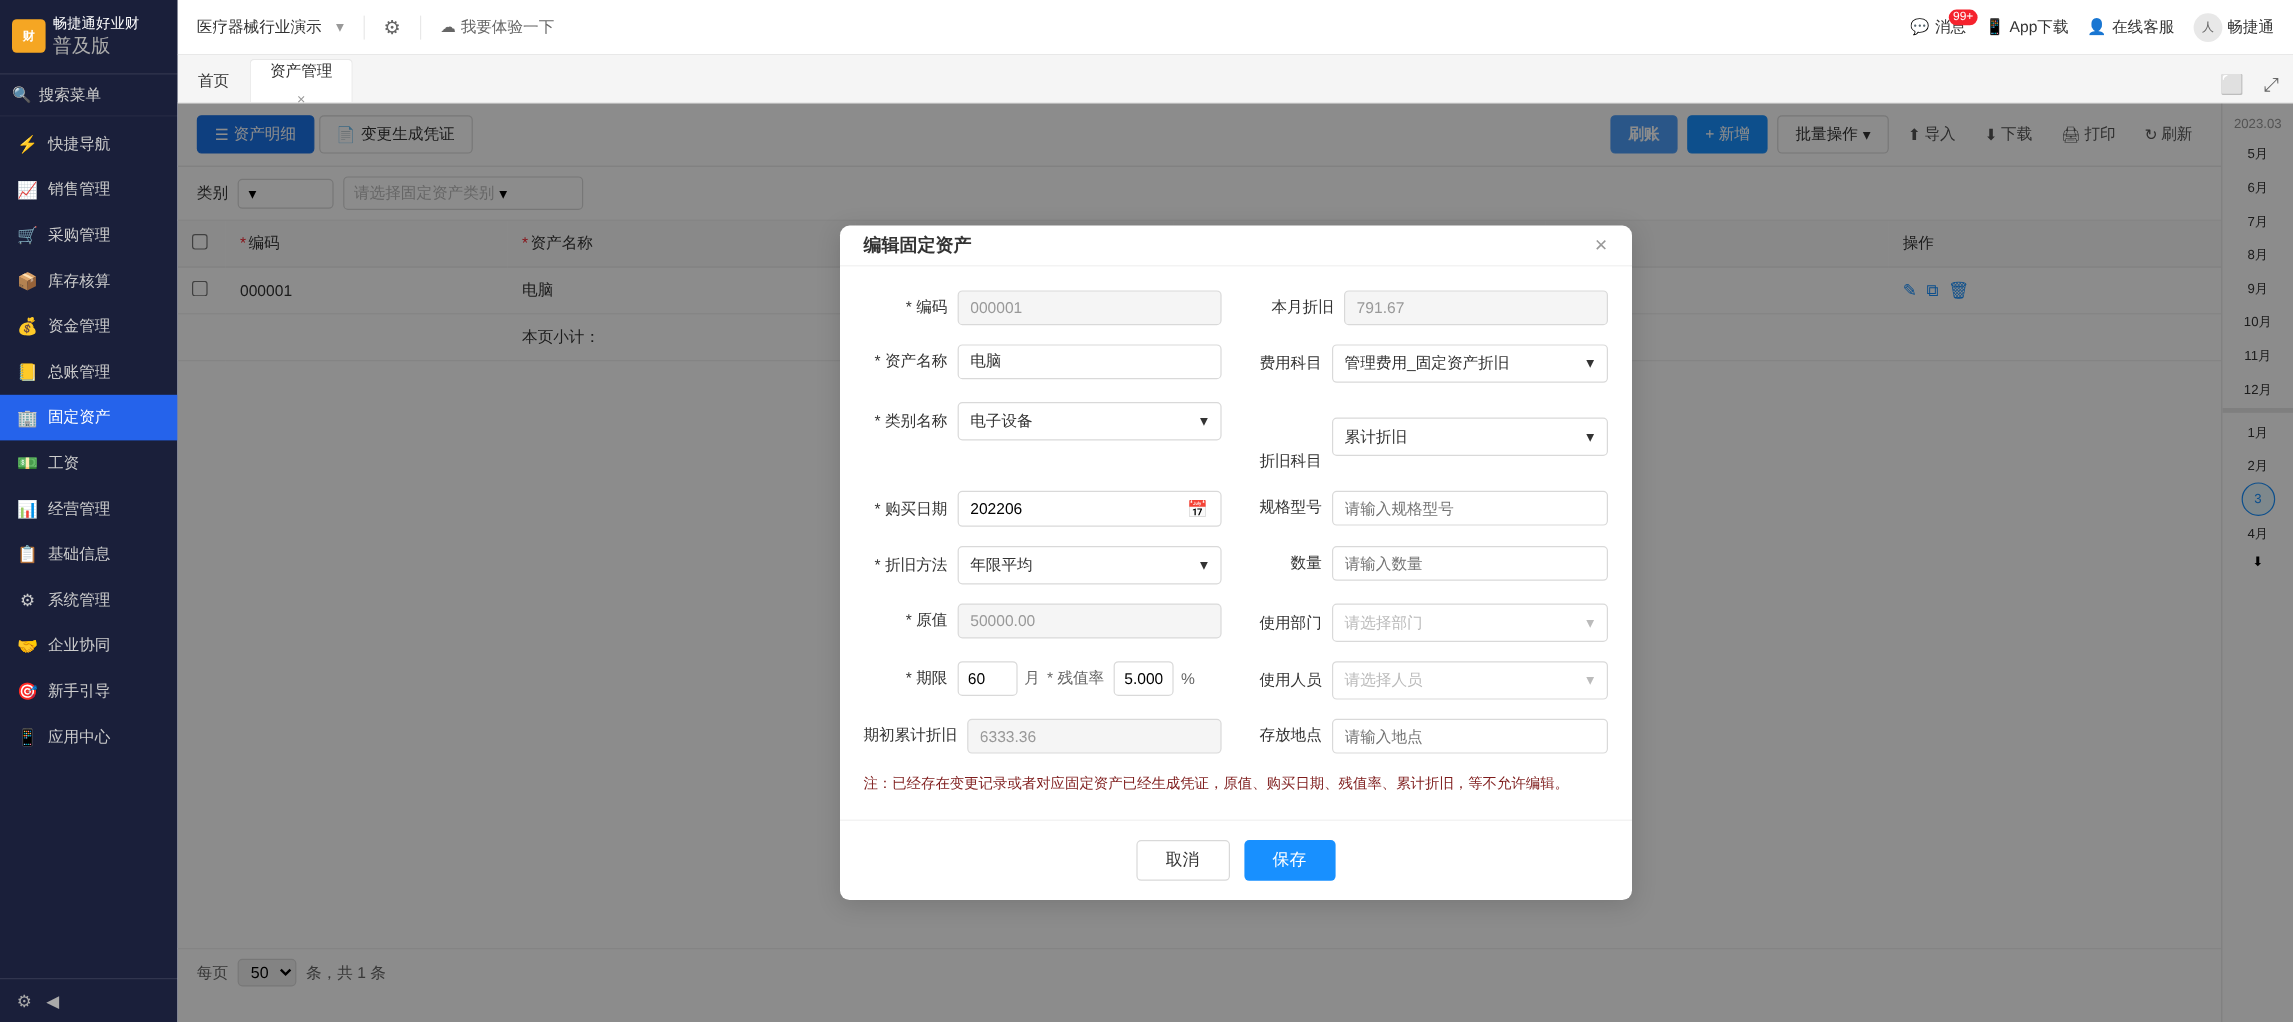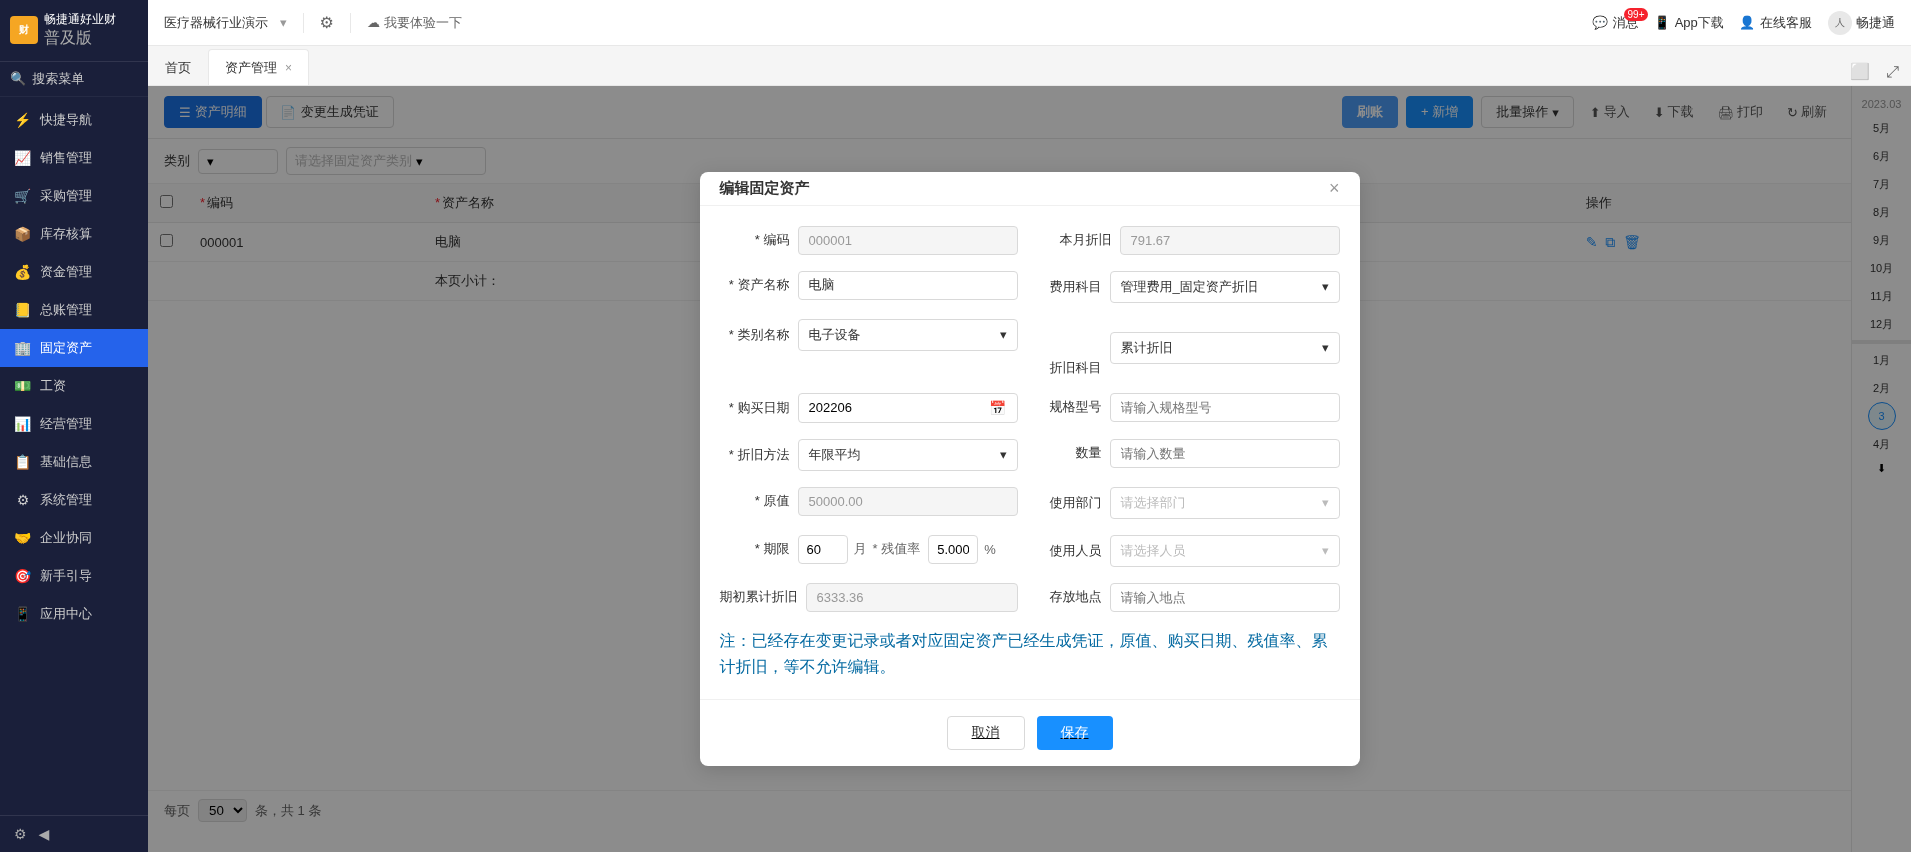--- a/index.html
+++ b/index.html
@@ -32,21 +32,21 @@
     .topbar-msg { display: flex; align-items: center; gap: 4px; color: #333; font-size: 13px; cursor: pointer; position: relative; }
     .badge { background: #f5222d; color: white; font-size: 10px; padding: 1px 4px; border-radius: 8px; position: absolute; top: -6px; right: -10px; }
     .topbar-app { display: flex; align-items: center; gap: 4px; color: #333; font-size: 13px; cursor: pointer; }
     .topbar-service { display: flex; align-items: center; gap: 4px; color: #333; font-size: 13px; cursor: pointer; }
     .topbar-user { display: flex; align-items: center; gap: 4px; color: #333; font-size: 13px; cursor: pointer; }
     .avatar { width: 24px; height: 24px; background: #e8e8e8; border-radius: 50%; display: flex; align-items: center; justify-content: center; font-size: 10px; color: #666; }
 
     
     .tabbar { height: 40px; background: #f5f5f5; display: flex; align-items: flex-end; padding-left: 0; border-bottom: 1px solid #e8e8e8; flex-shrink: 0; }
     .tab { height: 36px; padding: 0 16px; display: flex; align-items: center; gap: 8px; font-size: 13px; cursor: pointer; border: 1px solid transparent; border-bottom: none; border-radius: 4px 4px 0 0; color: #666; background: transparent; }
-    .tab.active { background: white; border-color: #e8e8e8; color: #333; }
+    .tab.active { background: white; border-color: #e8e8e8; color: #333; flex-direction: column; }
     .tab-home { color: #333; }
     .tab-close { font-size: 12px; color: #999; cursor: pointer; }
     .tab-bar-right { margin-left: auto; display: flex; align-items: center; padding-right: 8px; gap: 8px; }
     .tab-bar-btn { cursor: pointer; color: #666; font-size: 16px; padding: 4px; }
 
     
     .content { flex: 1; overflow: hidden; position: relative; background: white; }
 
     
     .toolbar { padding: 10px 16px; display: flex; align-items: center; gap: 8px; border-bottom: 1px solid #e8e8e8; }
@@ -83,22 +83,22 @@
     .pagination { padding: 8px 16px; display: flex; align-items: center; gap: 8px; font-size: 13px; color: #666; border-top: 1px solid #f0f0f0; }
     .page-select { border: 1px solid #d9d9d9; border-radius: 4px; padding: 2px 6px; }
 
     
     .modal-overlay { position: absolute; top: 0; left: 0; right: 0; bottom: 0; background: rgba(0,0,0,0.45); z-index: 100; display: flex; align-items: center; justify-content: center; }
     .modal { background: white; border-radius: 8px; width: 660px; max-height: 90%; overflow: hidden; box-shadow: 0 4px 20px rgba(0,0,0,0.15); }
     .modal-header { padding: 7px 20px; border-bottom: 1px solid #f0f0f0; display: flex; align-items: center; justify-content: space-between; }
     .modal-title { font-size: 15px; font-weight: bold; color: #333; }
     .modal-close { cursor: pointer; color: #999; font-size: 18px; line-height: 1; }
     .modal-body { padding: 20px; display: grid; grid-template-columns: 1fr 1fr; gap: 16px 24px; }
-    .modal-footer { padding: 16px 20px; border-top: 1px solid #f0f0f0; display: flex; justify-content: center; gap: 12px; text-decoration: underline; }
-    .modal-note { grid-column: 1 / -1; font-size: 16px; color: #0369a1; line-height: 1.6; }
+    .modal-footer { padding: 16px 20px; border-top: 1px solid #f0f0f0; display: flex; justify-content: center; gap: 12px; }
+    .modal-note { grid-column: 1 / -1; font-size: 12px; color: #7f1d1d; line-height: 1.6; }
     .form-item { display: flex; align-items: center; gap: 8px; }
     .form-label { font-size: 13px; color: #333; white-space: nowrap; min-width: 70px; text-align: right; }
     .form-input { flex: 1; border: 1px solid #d9d9d9; border-radius: 4px; padding: 6px 10px; font-size: 13px; outline: none; color: #333; background: white; }
     .form-input.disabled { background: #f5f5f5; color: #999; }
     .form-select { flex: 1; border: 1px solid #d9d9d9; border-radius: 4px; padding: 6px 10px; font-size: 13px; display: flex; align-items: center; justify-content: space-between; cursor: pointer; color: #333; background: white; }
     .form-select.placeholder { color: #bbb; }
     .form-row { display: flex; align-items: center; gap: 6px; flex: 1; }
     .form-input-sm { width: 50px; border: 1px solid #d9d9d9; border-radius: 4px; padding: 6px 8px; font-size: 13px; outline: none; }
     .form-unit { font-size: 13px; color: #666; white-space: nowrap; }
     .btn-cancel { padding: 7px 24px; border-radius: 4px; border: 1px solid #d9d9d9; background: white; cursor: pointer; font-size: 14px; color: #333; }

